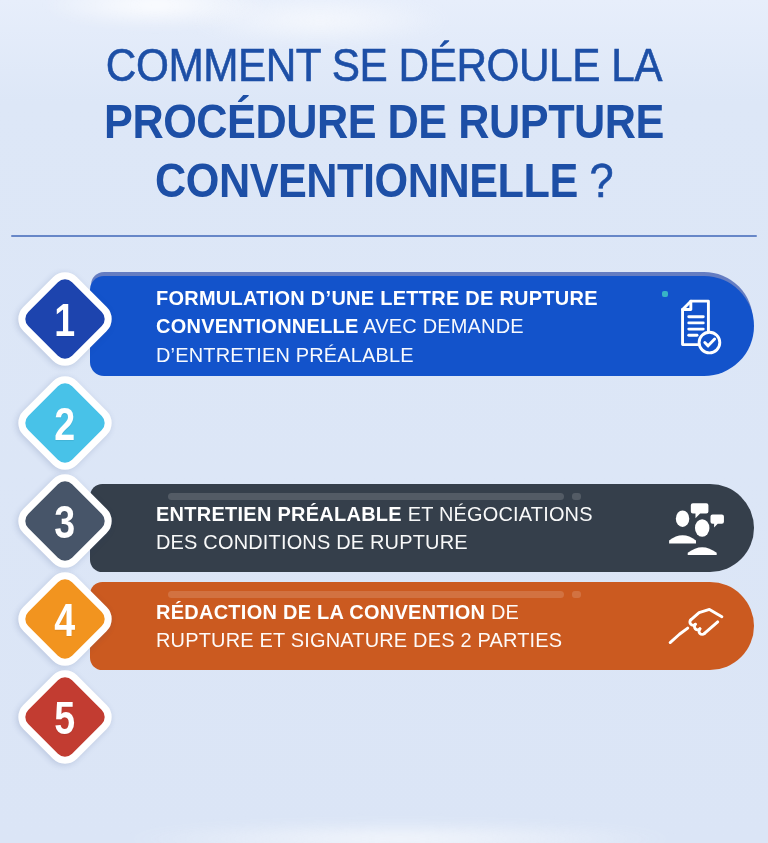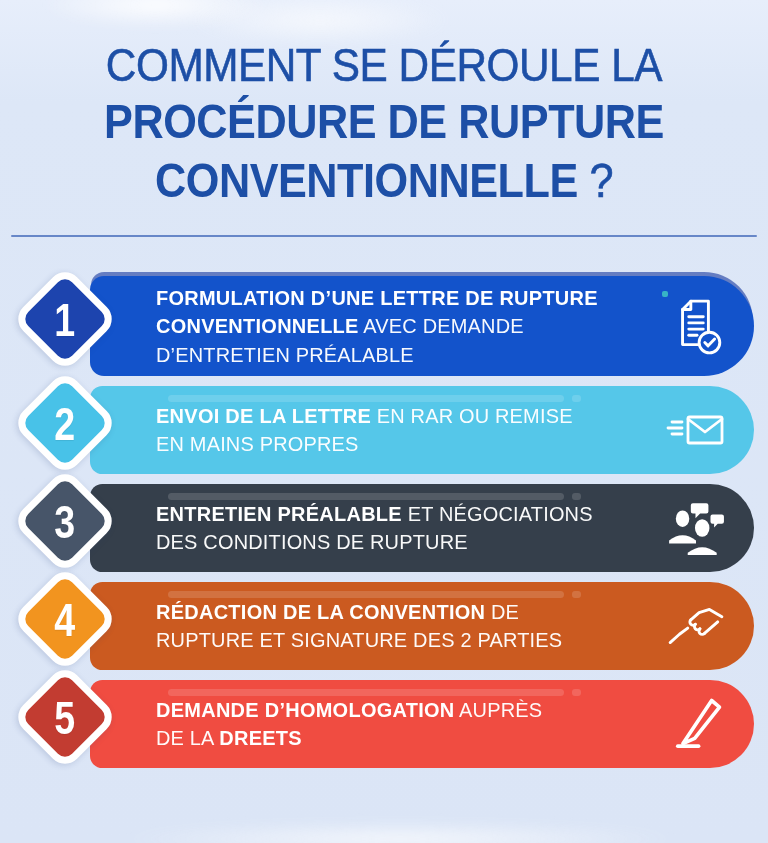--- a/index.html
+++ b/index.html
@@ -129,36 +129,20 @@
        <path fill="none" stroke="#fff" stroke-width="2.8" stroke-linecap="round" stroke-linejoin="round" d="M34.5 45 l3.2 3.2 L44 41.5"></path>
      </svg>
         </span>
     </div>
     <div class="diamond">
       <span class="num">1</span>
     </div>
   </section>
 
   <section class="step" style="z-index: 2; --bar: #55c7e9; --diamond: #48c2e8;">
-    <div class="bar">
-      <span class="stripe"></span>
-      <span class="stripe-dot"></span>
-
-      <p class="text"><strong class="t1">ENVOI DE LA LETTRE</strong><span class="t2"> EN RAR OU REMISE
-EN MAINS PROPRES</span><strong class="t3"></strong></p>
-      <span class="icon">
-          <svg viewBox="0 0 60 38">
-       <rect fill="none" stroke="#fff" stroke-width="2.8" stroke-linecap="round" stroke-linejoin="round" x="22" y="6" width="34" height="26" rx="1.5"></rect>
-       <path fill="none" stroke="#fff" stroke-width="2.8" stroke-linecap="round" stroke-linejoin="round" d="M22 8 L39 21 L56 8"></path>
-       <line fill="none" stroke="#fff" stroke-width="2.8" stroke-linecap="round" stroke-linejoin="round" x1="6" y1="11" x2="16" y2="11"></line>
-       <line fill="none" stroke="#fff" stroke-width="2.8" stroke-linecap="round" stroke-linejoin="round" x1="2" y1="17" x2="16" y2="17"></line>
-       <line fill="none" stroke="#fff" stroke-width="2.8" stroke-linecap="round" stroke-linejoin="round" x1="6" y1="23" x2="16" y2="23"></line>
-     </svg>
-        </span>
-    </div>
     <div class="diamond">
       <span class="num">2</span>
     </div>
   </section>
 
   <section class="step" style="z-index: 3; --bar: #353f4b; --diamond: #475569;">
     <div class="bar">
       <span class="stripe"></span>
       <span class="stripe-dot"></span>
 
@@ -197,30 +181,17 @@
        <path fill="none" stroke="#fff" stroke-width="2.8" stroke-linecap="round" stroke-linejoin="round" d="M4 40 L13 32 L21 26"></path>
      </svg>
         </span>
     </div>
     <div class="diamond">
       <span class="num">4</span>
     </div>
   </section>
 
   <section class="step" style="z-index: 5; --bar: #f04c41; --diamond: #c23c31;">
-    <div class="bar">
-      <span class="stripe"></span>
-      <span class="stripe-dot"></span>
-
-      <p class="text"><strong class="t1">DEMANDE D’HOMOLOGATION</strong><span class="t2"> AUPRÈS
-DE LA </span><strong class="t3">DREETS</strong></p>
-      <span class="icon">
-          <svg viewBox="0 0 46 46">
-       <path fill="none" stroke="#fff" stroke-width="2.8" stroke-linecap="round" stroke-linejoin="round" d="M35 5 L41 10 L22 34 L13 38 Z"></path>
-       <line fill="none" stroke="#fff" stroke-width="2.8" stroke-linecap="round" stroke-linejoin="round" x1="9" y1="40" x2="25" y2="40"></line>
-     </svg>
-        </span>
-    </div>
     <div class="diamond">
       <span class="num">5</span>
     </div>
   </section>
 </main>
 
 </body></html>

